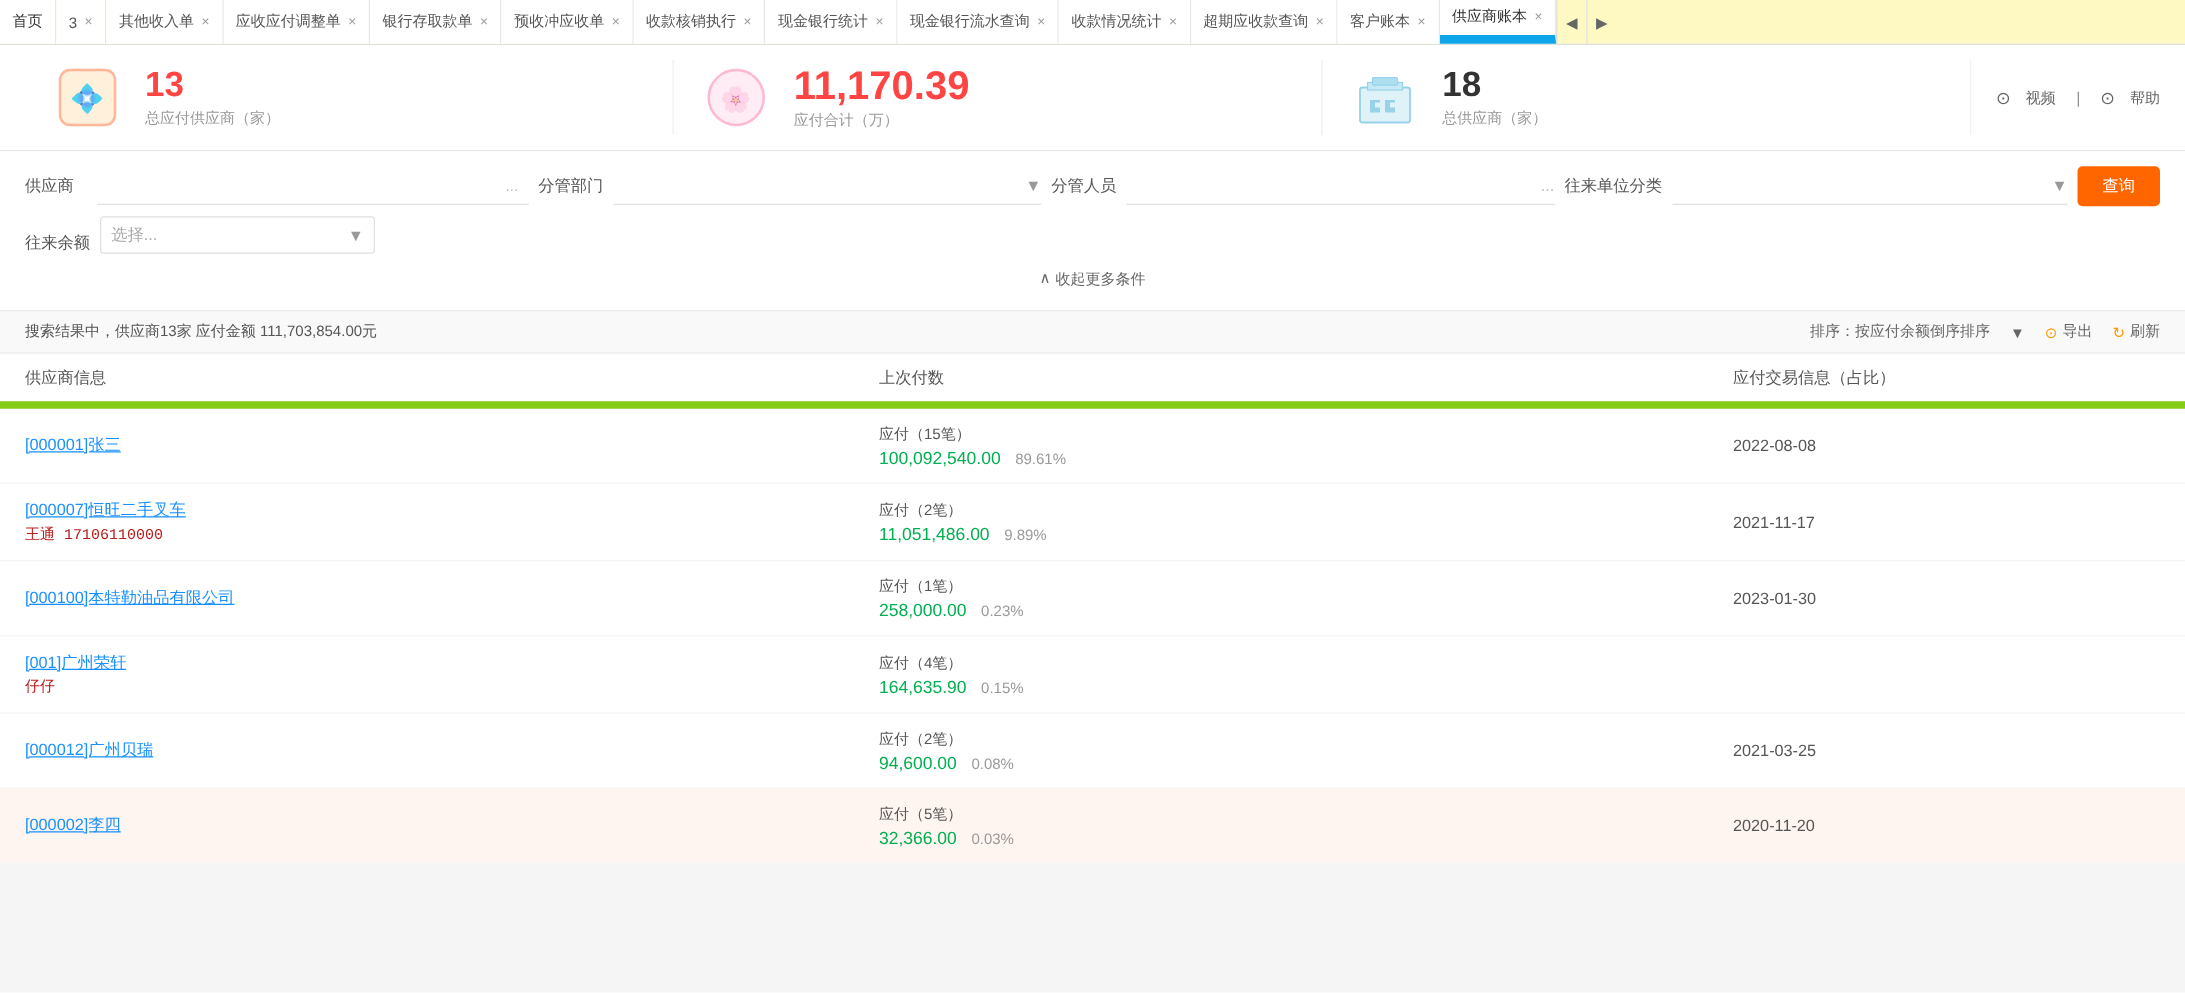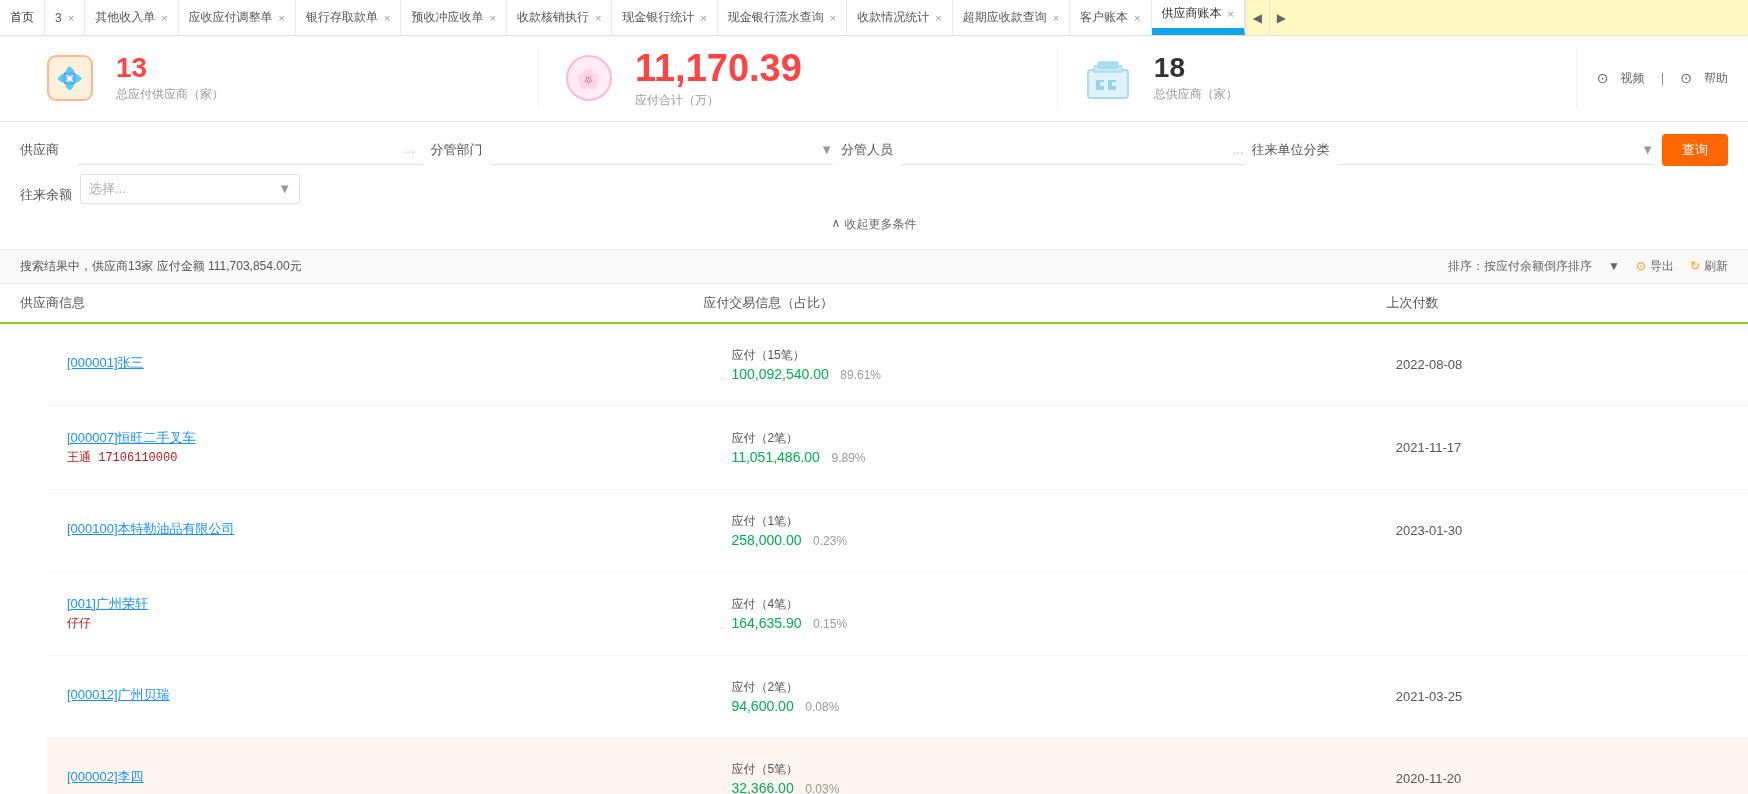--- a/index.html
+++ b/index.html
@@ -79,21 +79,21 @@
     .stat-icon.orange { color: #ff9a6c; opacity: 0.7; }
     .stat-icon.pink { color: #ff8ab4; opacity: 0.6; }
     .stat-icon.blue { color: #7ec8e3; opacity: 0.8; }
     .stat-content {}
     .stat-number {
       font-size: 28px;
       font-weight: bold;
       color: #ff4444;
       line-height: 1.1;
     }
-    .stat-number.large { font-size: 38px; }
+    .stat-number.large { font-size: 32px; }
     .stat-label {
       font-size: 12px;
       color: #999;
       margin-top: 2px;
     }
     .header-right {
       display: flex;
       align-items: center;
       gap: 12px;
       font-size: 12px;
@@ -186,32 +186,31 @@
 
     
     .table-container {
       background: #fff;
       margin: 0;
     }
     .table-header {
       display: grid;
       grid-template-columns: 2fr 2fr 1fr;
       padding: 10px 20px;
-      border-bottom: 2px solid #84cc16;
+      border-bottom: 6px solid #84cc16;
       font-size: 13px;
       color: #555;
       font-weight: 500;
     }
     .table-row {
       display: grid;
       grid-template-columns: 2fr 2fr 1fr;
-      padding: 23px 20px;
+      padding: 12px 20px;
       border-bottom: 1px solid #f5f5f5;
       align-items: center;
-      margin-left: 47px;
     }
     .table-row.highlighted { background: #fff5f0; }
     .supplier-name {
       color: #1890ff;
       cursor: pointer;
       text-decoration: underline;
       font-size: 13px;
     }
     .supplier-sub {
       font-size: 12px;
@@ -408,22 +407,22 @@
     <div class="action-item">
       <span style="color:#f90;">↻</span>
       <span>刷新</span>
     </div>
   </div>
 </div>
 
 <div class="table-container">
   <div class="table-header">
     <span>供应商信息</span>
+    <span>上次付数</span>
     <span>应付交易信息（占比）</span>
-    <span>上次付数</span>
   </div>
 
   <div class="table-row">
     <div>
       <div class="supplier-name">[000001]张三</div>
       <div class="supplier-sub"></div>
     </div>
     <div class="transaction-info">
       <div class="transaction-label">应付（15笔）</div>
       <span class="transaction-amount">100,092,540.00</span>

